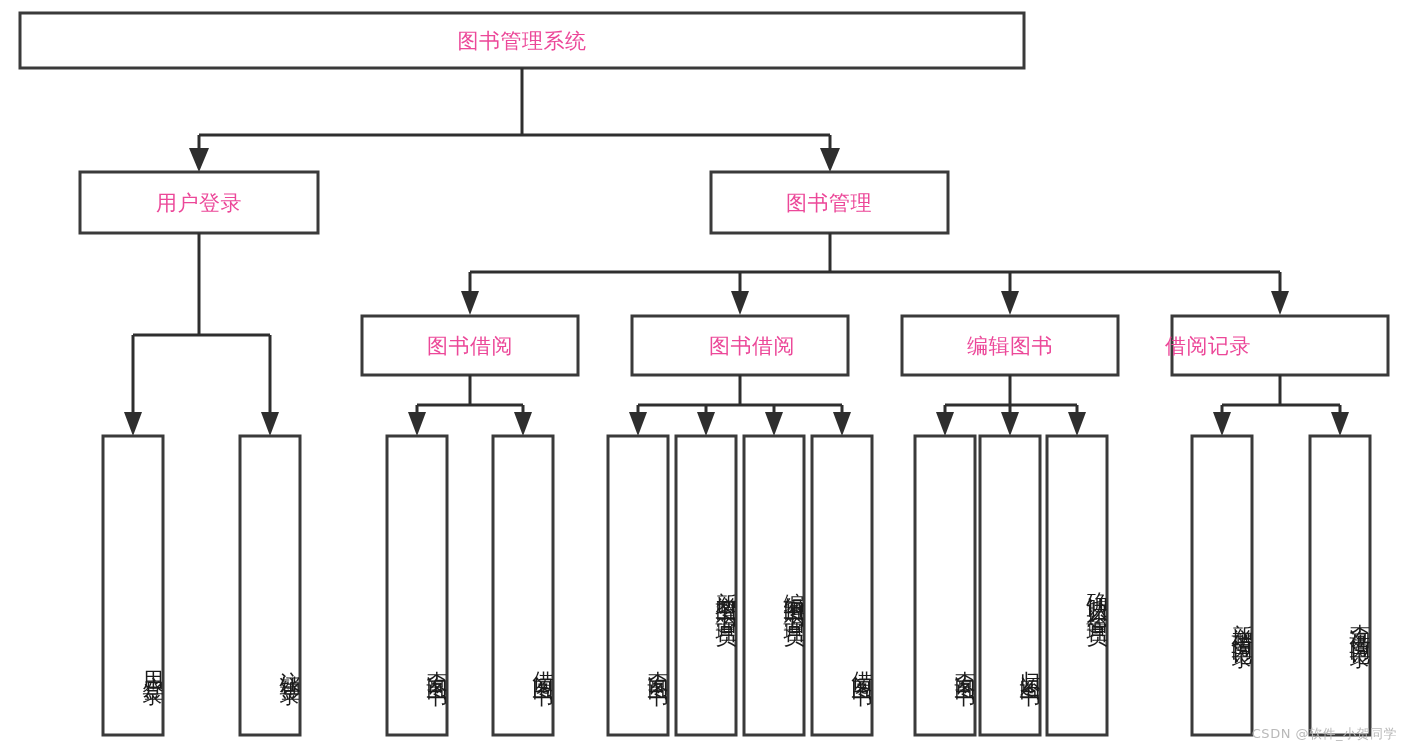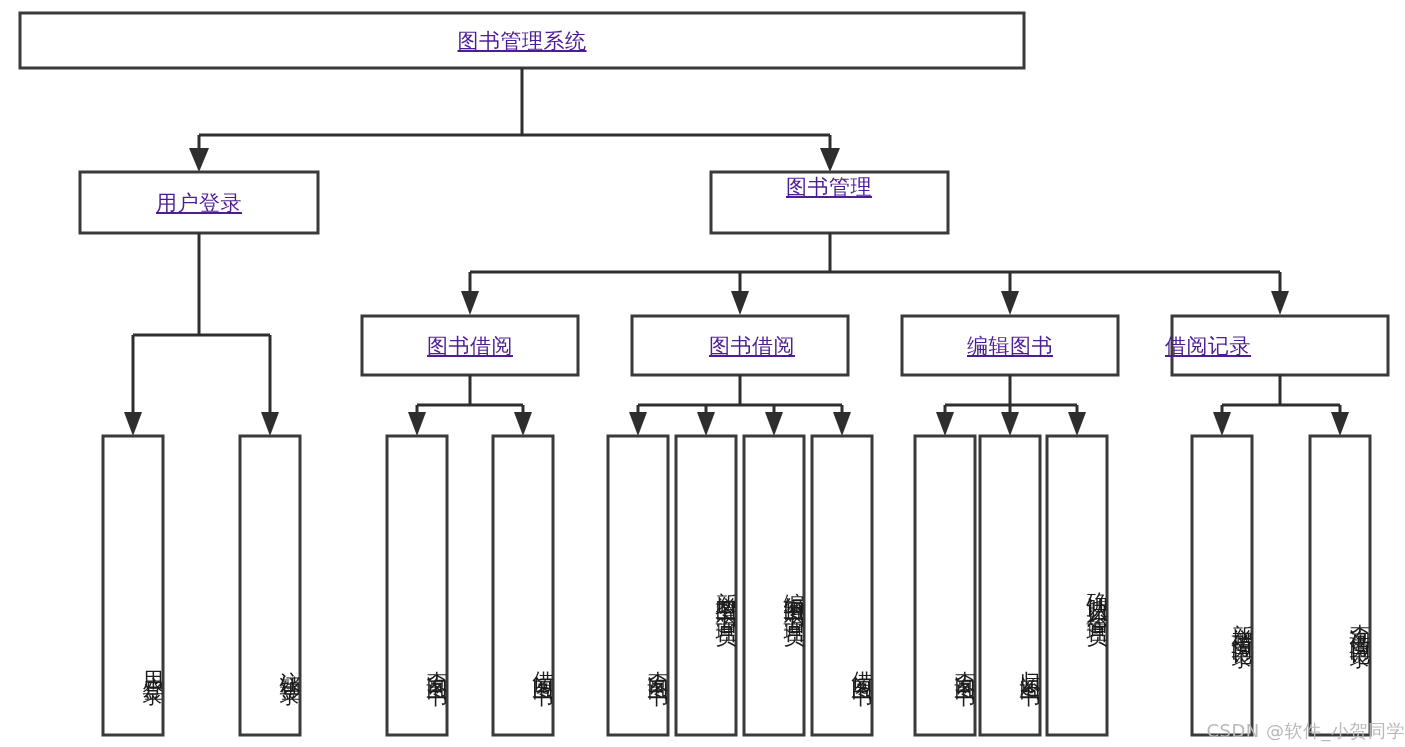--- a/index.html
+++ b/index.html
@@ -37,45 +37,44 @@
   }
   .arrow-head {
     fill: #2e2e2e;
     stroke: none;
   }
   .node-label-h {
     position: absolute;
     display: flex;
     align-items: center;
     justify-content: center;
-    color: #4c1d95;
+    color: #ec4899;
     font-size: 21px;
     letter-spacing: 0.5px;
     white-space: nowrap;
     pointer-events: none;
-    text-decoration: underline;
   }
   .node-label-v {
     position: absolute;
     display: flex;
     align-items: flex-start;
     justify-content: center;
     color: #1b1b1b;
     font-size: 21px;
     writing-mode: vertical-rl;
     text-orientation: upright;
     letter-spacing: 5px;
     line-height: 1;
     pointer-events: none;
   }
   .watermark {
     position: absolute;
-    right: 0;
+    right: 8px;
     bottom: 4px;
-    font-size: 18px;
+    font-size: 13px;
     color: #b9b9b9;
     white-space: nowrap;
     letter-spacing: 0.5px;
   }
 </style>
 </head>
 <body>
 
 <div id="diagram-root">
 
@@ -165,21 +164,21 @@
     <polygon class="arrow-head" points="1213,412 1231,412 1222,436"></polygon>
     <polygon class="arrow-head" points="1331,412 1349,412 1340,436"></polygon>
 
     <rect class="node-box" x="1192" y="436" width="60" height="299"></rect>
     <rect class="node-box" x="1310" y="436" width="60" height="299"></rect>
   </svg>
 
   <div class="node-label-h" style="left:20px; top:13px; width:1004px; height:55px;">图书管理系统</div>
 
   <div class="node-label-h" style="left:80px; top:172px; width:238px; height:61px;">用户登录</div>
-  <div class="node-label-h" style="left:711px; top:156px; width:236px; height:61px;">图书管理</div>
+  <div class="node-label-h" style="left:711px; top:172px; width:236px; height:61px;">图书管理</div>
 
   <div class="node-label-h" style="left:362px; top:316px; width:216px; height:59px;">图书借阅</div>
   <div class="node-label-h" style="left:632px; top:316px; width:240px; height:59px;">图书借阅</div>
   <div class="node-label-h" style="left:902px; top:316px; width:216px; height:59px;">编辑图书</div>
   <div class="node-label-h" style="left:1100px; top:316px; width:216px; height:59px;">借阅记录</div>
 
   <div class="node-label-v" style="left:103px; top:436px; width:60px; height:299px; padding-top:78px;">用户登录</div>
   <div class="node-label-v" style="left:240px; top:436px; width:60px; height:299px; padding-top:78px;">注销登录</div>
 
   <div class="node-label-v" style="left:387px; top:436px; width:60px; height:299px; padding-top:78px;">查询图书</div>

